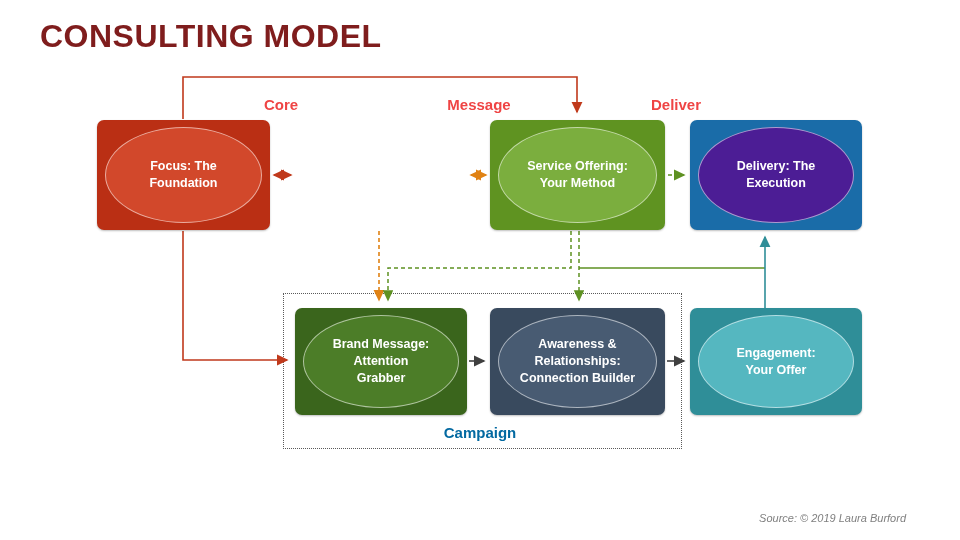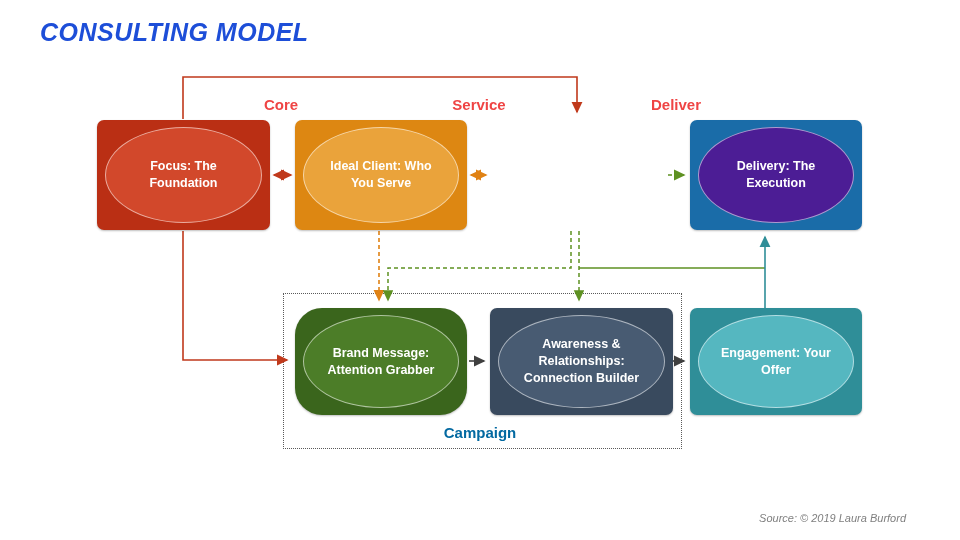--- a/index.html
+++ b/index.html
@@ -1,44 +1,44 @@
 <!DOCTYPE html>
 <html><head>
 <meta charset="utf-8">
 <style>
   html,body{margin:0;padding:0;background:#ffffff;}
   #stage{
     position:relative;width:960px;height:540px;background:#ffffff;overflow:hidden;
     font-family:"Liberation Sans", sans-serif;
   }
   .page-title{
-    position:absolute;left:40px;top:18px;font-size:25px;font-weight:bold;
-    color:#1d4ed8;letter-spacing:0.5px;font-style:italic;
+    position:absolute;left:40px;top:18px;font-size:32px;font-weight:bold;
+    color:#7f1d1d;letter-spacing:0.5px;
   }
   .section-label{
     position:absolute;transform:translateX(-50%);font-size:15px;font-weight:bold;color:#ef4444;
   }
   .node{
     position:absolute;border-radius:7px;box-shadow:0 1px 2px rgba(0,0,0,0.25);
   }
   .node .ellipse{
     position:absolute;left:8px;right:8px;top:7px;bottom:7px;border-radius:50%;
     border:1px solid rgba(255,255,255,0.55);
     display:flex;align-items:center;justify-content:center;
   }
   .node .lbl{
     color:#ffffff;font-size:12.5px;font-weight:bold;text-align:center;line-height:1.35;
-    padding:0 20px;
+    padding:0 28px;
   }
   
   .n-focus{background:#ba2f14;}      .n-focus .ellipse{background:#d2482b;}
   .n-ideal{background:#dd8712;}      .n-ideal .ellipse{background:#eaa33b;}
   .n-service{background:#5f9321;}    .n-service .ellipse{background:#7bae3e;}
   .n-delivery{background:#1a6ca8;}   .n-delivery .ellipse{background:#4c1d95;}
-  .n-brand{background:#3a651c;border-radius:27px;}      .n-brand .ellipse{background:#4c7d28;}
+  .n-brand{background:#3a651c;}      .n-brand .ellipse{background:#4c7d28;}
   .n-awareness{background:#394a5e;}  .n-awareness .ellipse{background:#485b72;}
   .n-engagement{background:#2f8e98;} .n-engagement .ellipse{background:#55b7c0;justify-content:flex-end;}
 
   .campaign-box{
     position:absolute;left:283px;top:293px;width:397px;height:154px;
     border:1.5px dotted #5a5a5a;
   }
   .campaign-label{
     position:absolute;left:480px;top:424px;transform:translateX(-50%);
     font-size:15px;font-weight:bold;color:#0369a1;
@@ -50,21 +50,21 @@
   svg.arrows{position:absolute;left:0;top:0;pointer-events:none;}
 </style>
 </head>
 <body>
 
 <div id="stage">
 
   <div class="page-title">CONSULTING MODEL</div>
 
   <div class="section-label" style="left:281px;top:96px;">Core</div>
-  <div class="section-label" style="left:479px;top:96px;">Service</div>
+  <div class="section-label" style="left:479px;top:96px;">Message</div>
   <div class="section-label" style="left:676px;top:96px;">Deliver</div>
 
   <div class="campaign-box"></div>
   <div class="campaign-label">Campaign</div>
 
   <svg class="arrows" width="960" height="540" viewBox="0 0 960 540">
     <defs>
       <marker id="ar-red" markerWidth="8" markerHeight="8" refX="6.5" refY="3.5" orient="auto">
         <path d="M0,0 L7.5,3.5 L0,7 Z" fill="#c0391b"></path>
       </marker>
@@ -108,40 +108,40 @@
 
     <path d="M 667 361 L 684 361" fill="none" stroke="#3f3f3f" stroke-width="1.6" marker-end="url(#ar-dark)"></path>
   </svg>
 
   <div class="node n-focus" style="left:97px;top:120px;width:173px;height:110px;">
     <div class="ellipse">
       <div class="lbl">Focus: The Foundation</div>
     </div>
   </div>
 
-  <div class="node n-ideal" style="left:295px;top:120px;width:172px;height:110px;">
+
+  <div class="node n-service" style="left:490px;top:120px;width:175px;height:110px;">
     <div class="ellipse">
-      <div class="lbl">Ideal Client: Who You Serve</div>
+      <div class="lbl">Service Offering: Your Method</div>
     </div>
   </div>
-
 
   <div class="node n-delivery" style="left:690px;top:120px;width:172px;height:110px;">
     <div class="ellipse">
       <div class="lbl">Delivery: The Execution</div>
     </div>
   </div>
 
   <div class="node n-brand" style="left:295px;top:308px;width:172px;height:107px;">
     <div class="ellipse">
       <div class="lbl">Brand Message: Attention Grabber</div>
     </div>
   </div>
 
-  <div class="node n-awareness" style="left:490px;top:308px;width:175px;height:107px;padding-left:8px;">
+  <div class="node n-awareness" style="left:490px;top:308px;width:175px;height:107px;">
     <div class="ellipse">
       <div class="lbl" style="padding:0 14px;">Awareness &amp; Relationships: Connection Builder</div>
     </div>
   </div>
 
   <div class="node n-engagement" style="left:690px;top:308px;width:172px;height:107px;">
     <div class="ellipse">
       <div class="lbl">Engagement: Your Offer</div>
     </div>
   </div>

